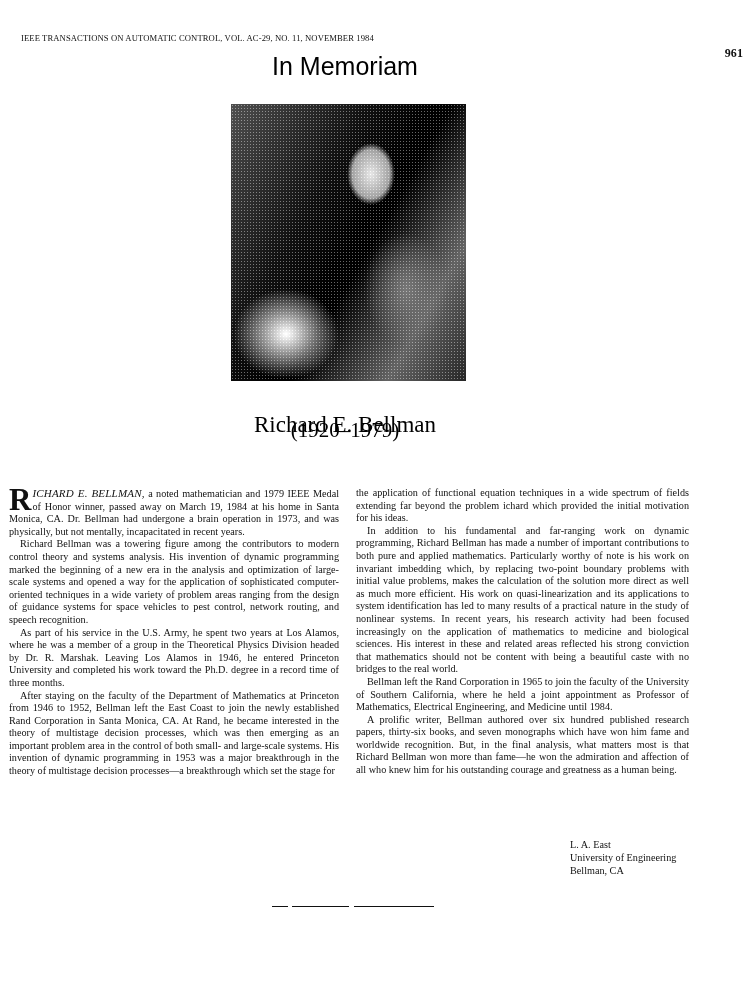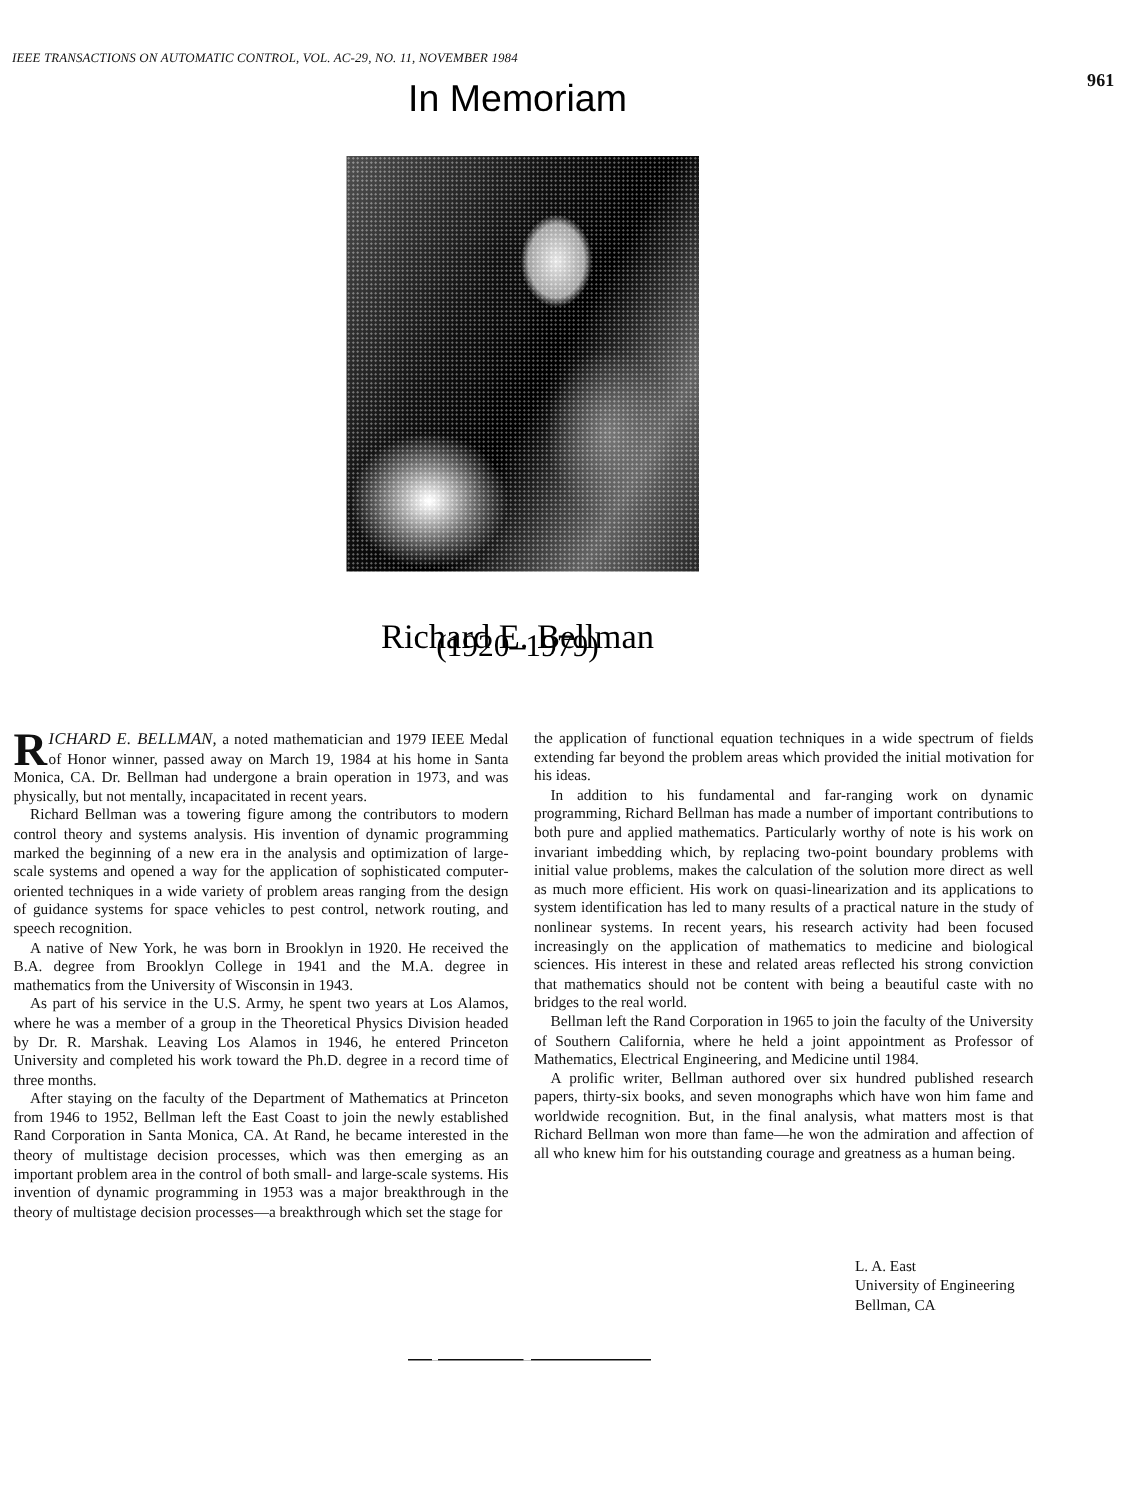--- a/index.html
+++ b/index.html
@@ -1,21 +1,21 @@
 <!DOCTYPE html>
 <html><head>
 <meta charset="utf-8">
 <style>
   html, body { margin: 0; padding: 0; background: #ffffff; }
   body { width: 755px; height: 1000px; position: relative; overflow: hidden; color: #111; }
   .running-head {
     position: absolute; left: 8px; top: 33px; width: 735px;
     font-family: "Liberation Serif", serif; font-size: 8.6px; letter-spacing: 0.1px;
   }
-  .running-head .journal { position: absolute; left: 0; top: 0; text-transform: uppercase; font-style: italic; }
+  .running-head .journal { position: absolute; left: 13px; top: 0; text-transform: uppercase; }
   .running-head .page-no { position: absolute; right: 0; top: -3px; font-size: 12px; font-weight: bold; margin-top: 16px; }
   .title {
     position: absolute; left: 0; width: 690px; top: 52px; text-align: center;
     font-family: "Liberation Sans", sans-serif; font-size: 25px; color: #000;
   }
   .photo {
     position: absolute; left: 231px; top: 104px; width: 235px; height: 277px;
     background:
       radial-gradient(ellipse 34px 44px at 140px 70px, #cfcfcf 0%, #9a9a9a 55%, transparent 70%),
       radial-gradient(ellipse 60px 80px at 175px 185px, #7a7a7a 0%, transparent 70%),
@@ -71,27 +71,26 @@
 <div class="title">In Memoriam</div>
 
 <div class="photo"></div>
 
 <div class="name">Richard E. Bellman</div>
 <div class="years">(1920–1979)</div>
 
 <div class="col left">
   <p class="first"><span class="dropcap">R</span><span class="smallcaps">ichard E. Bellman,</span><span> a noted mathematician and 1979 IEEE Medal of Honor winner, passed away on March 19, 1984 at his home in Santa Monica, CA. Dr. Bellman had undergone a brain operation in 1973, and was physically, but not mentally, incapacitated in recent years.</span></p>
   <p>Richard Bellman was a towering figure among the contributors to modern control theory and systems analysis. His invention of dynamic programming marked the beginning of a new era in the analysis and optimization of large-scale systems and opened a way for the application of sophisticated computer-oriented techniques in a wide variety of problem areas ranging from the design of guidance systems for space vehicles to pest control, network routing, and speech recognition.</p>
-  <p>A native of New York, he was born in Brooklyn in 1920. He received the B.A. degree from Brooklyn College in 1941 and the M.A. degree in mathematics from the University of Wisconsin in 1943.</p>
   <p>As part of his service in the U.S. Army, he spent two years at Los Alamos, where he was a member of a group in the Theoretical Physics Division headed by Dr. R. Marshak. Leaving Los Alamos in 1946, he entered Princeton University and completed his work toward the Ph.D. degree in a record time of three months.</p>
   <p>After staying on the faculty of the Department of Mathematics at Princeton from 1946 to 1952, Bellman left the East Coast to join the newly established Rand Corporation in Santa Monica, CA. At Rand, he became interested in the theory of multistage decision processes, which was then emerging as an important problem area in the control of both small- and large-scale systems. His invention of dynamic programming in 1953 was a major breakthrough in the theory of multistage decision processes—a breakthrough which set the stage for</p>
 </div>
 
 <div class="col right">
-  <p class="first">the application of functional equation techniques in a wide spectrum of fields extending far beyond the problem areas which provided the initial motivation for his ideas.</p>
+  <p class="first">the application of functional equation techniques in a wide spectrum of fields extending far beyond the problem ichard which provided the initial motivation for his ideas.</p>
   <p>In addition to his fundamental and far-ranging work on dynamic programming, Richard Bellman has made a number of important contributions to both pure and applied mathematics. Particularly worthy of note is his work on invariant imbedding which, by replacing two-point boundary problems with initial value problems, makes the calculation of the solution more direct as well as much more efficient. His work on quasi-linearization and its applications to system identification has led to many results of a practical nature in the study of nonlinear systems. In recent years, his research activity had been focused increasingly on the application of mathematics to medicine and biological sciences. His interest in these and related areas reflected his strong conviction that mathematics should not be content with being a beautiful caste with no bridges to the real world.</p>
   <p>Bellman left the Rand Corporation in 1965 to join the faculty of the University of Southern California, where he held a joint appointment as Professor of Mathematics, Electrical Engineering, and Medicine until 1984.</p>
   <p>A prolific writer, Bellman authored over six hundred published research papers, thirty-six books, and seven monographs which have won him fame and worldwide recognition. But, in the final analysis, what matters most is that Richard Bellman won more than fame—he won the admiration and affection of all who knew him for his outstanding courage and greatness as a human being.</p>
 </div>
 
 <div class="signature">
   <div>L. A. East</div>
   <div>University of Engineering</div>
   <div>Bellman, CA</div>
 </div>

